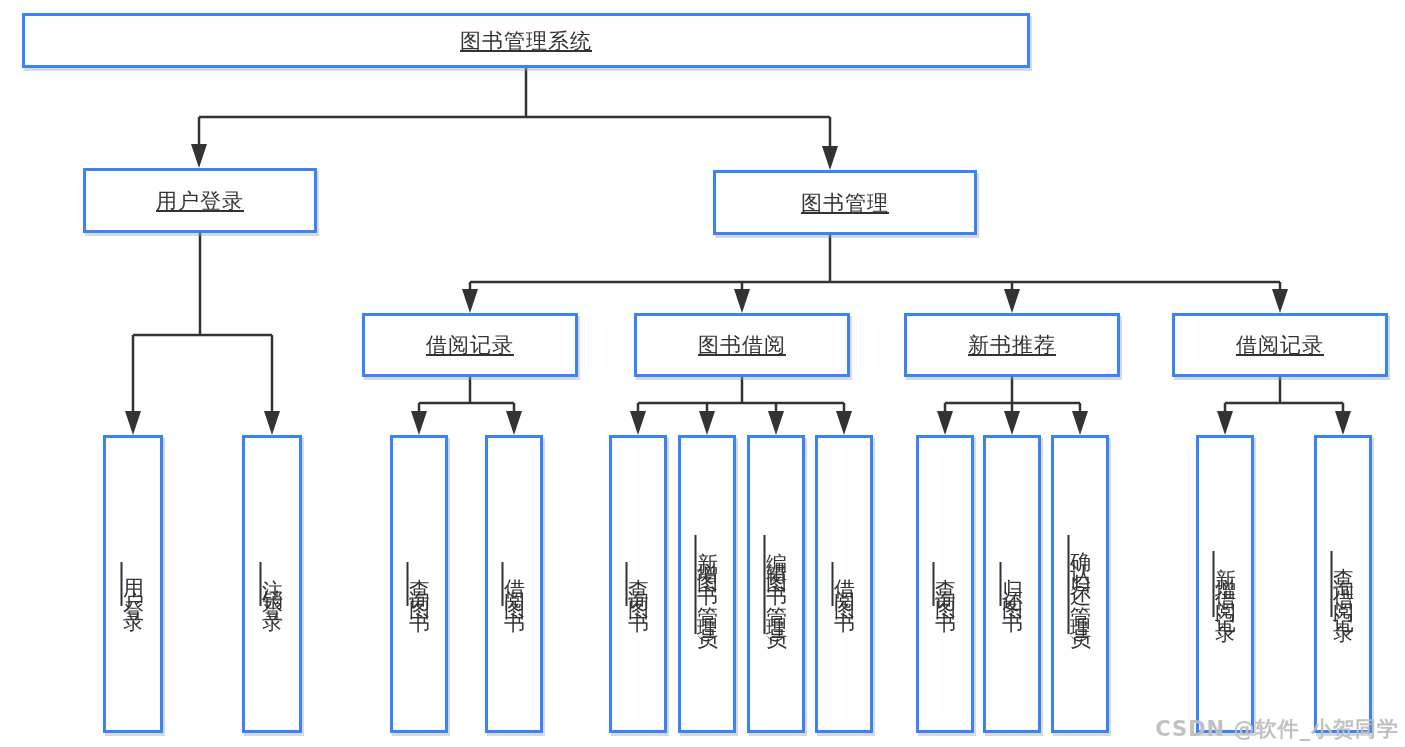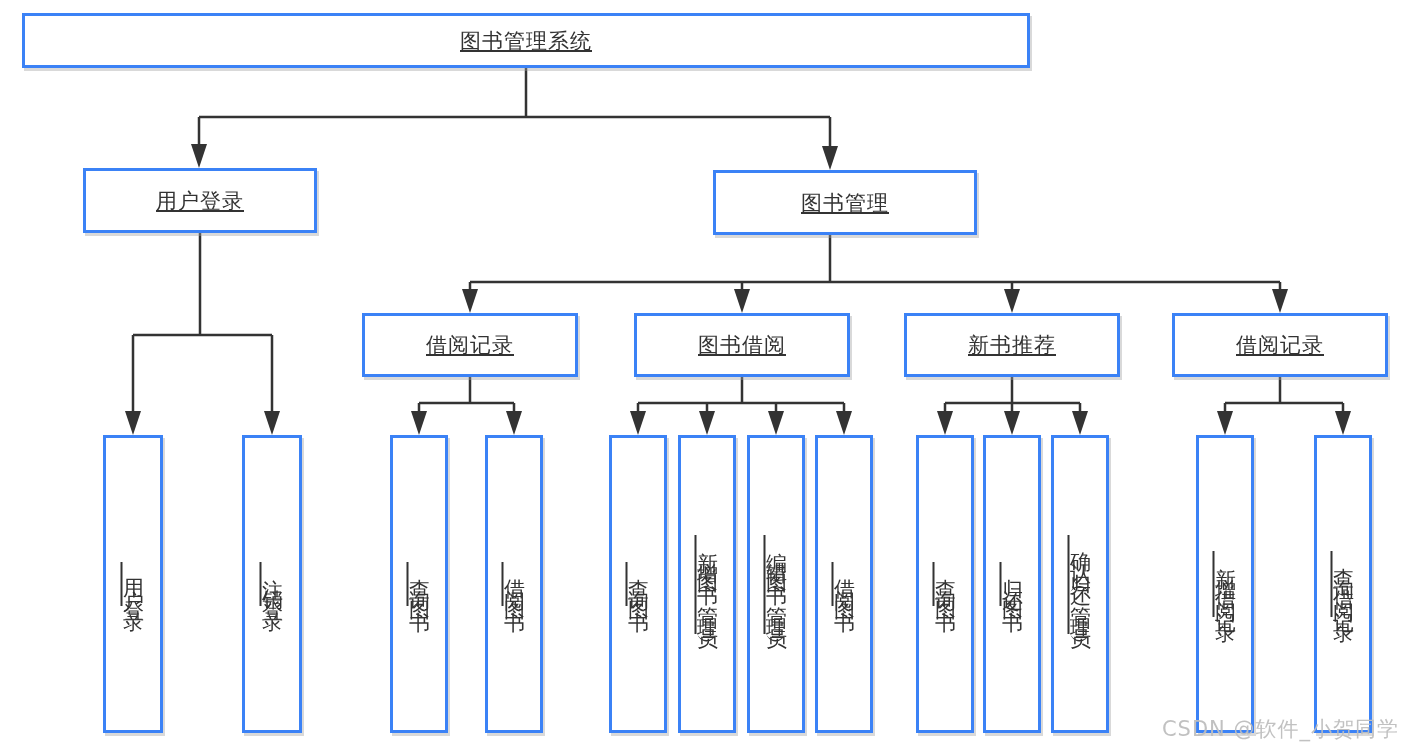--- a/index.html
+++ b/index.html
@@ -33,20 +33,21 @@
     white-space:nowrap;
   }
   .watermark{
     position:absolute;
     right:6px;bottom:4px;
     font-size:21px;
     color:rgba(190,190,190,0.95);
     letter-spacing:1px;
     white-space:nowrap;
     z-index:5;
+    font-weight:bold;
   }
 </style>
 </head>
 <body>
 
 <div id="canvas">
 
   <svg id="wires" viewBox="0 0 1405 747" xmlns="http://www.w3.org/2000/svg">
     <g fill="none" stroke="#333333" stroke-width="2.5">
       <path d="M526,68 V117 M199,117 H830 M199,117 V146 M830,117 V148

